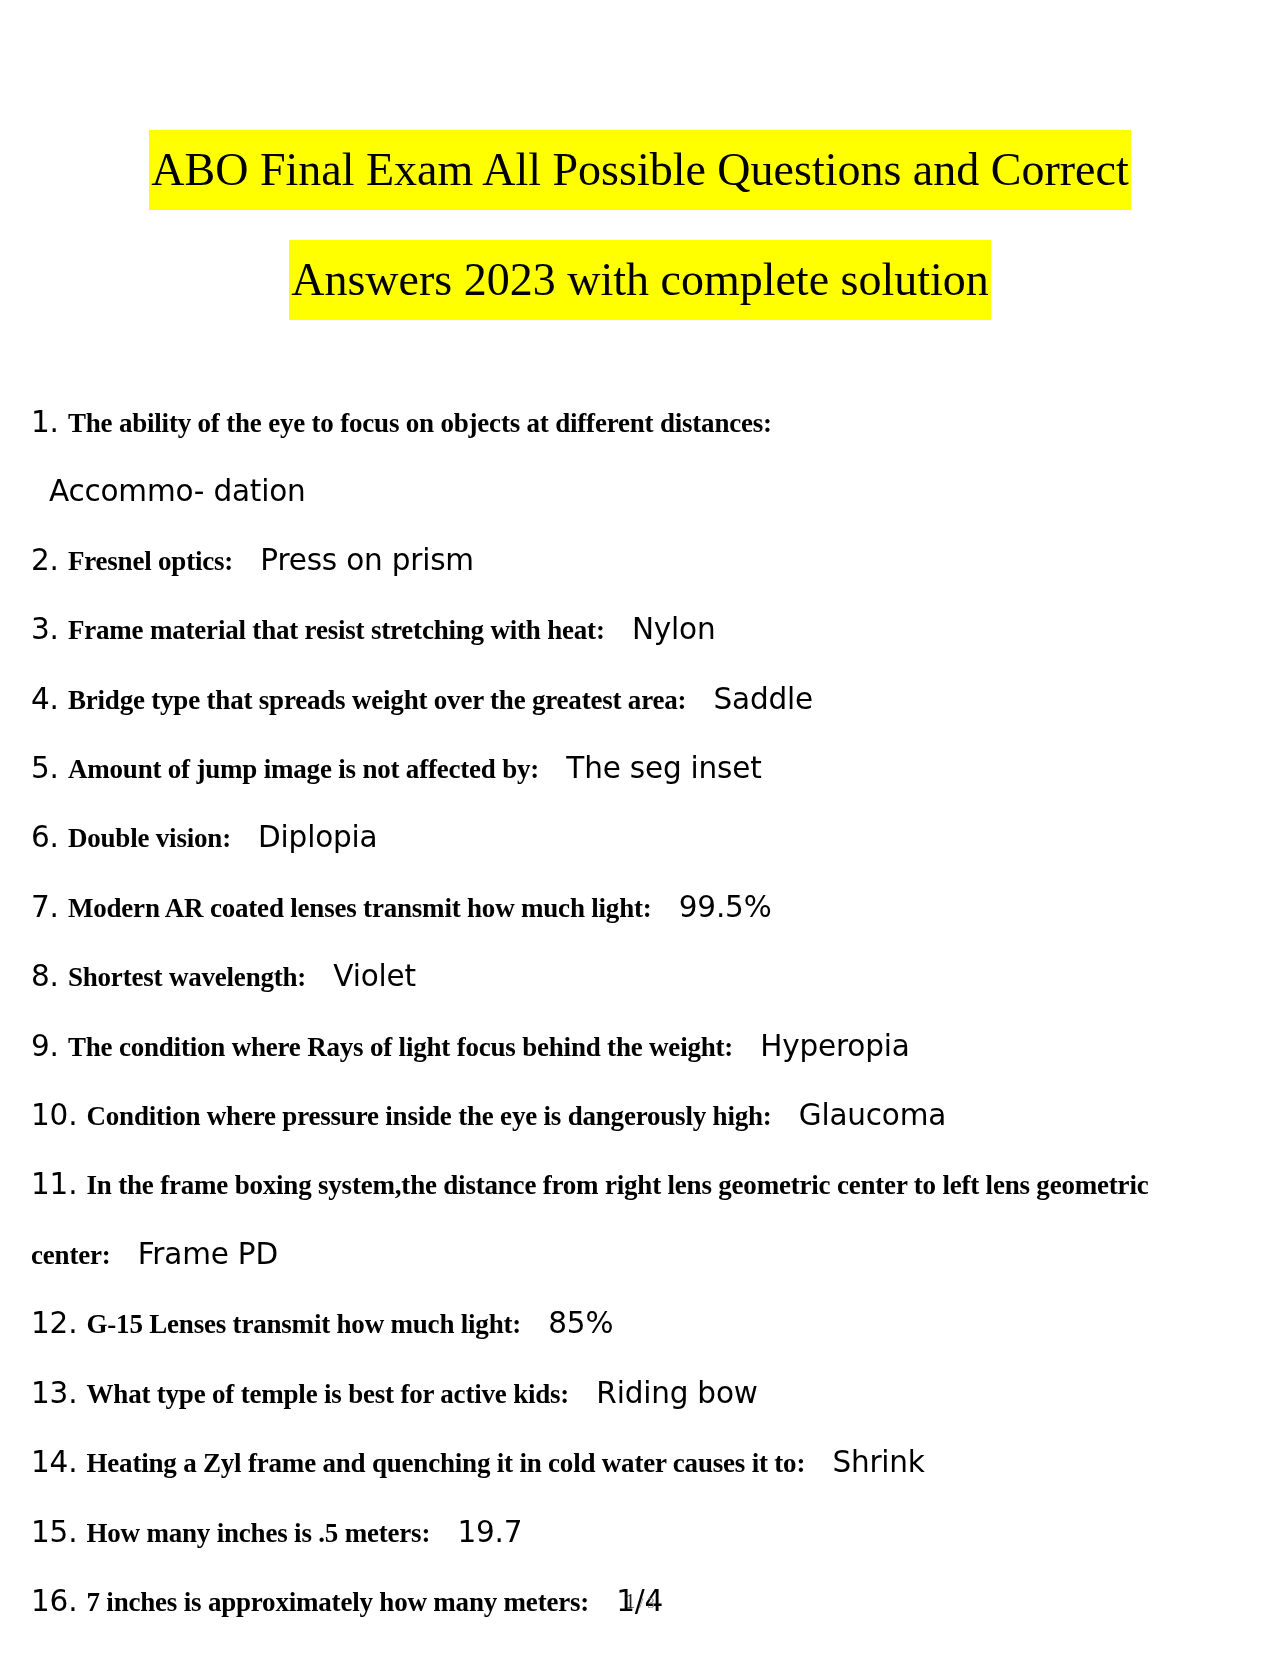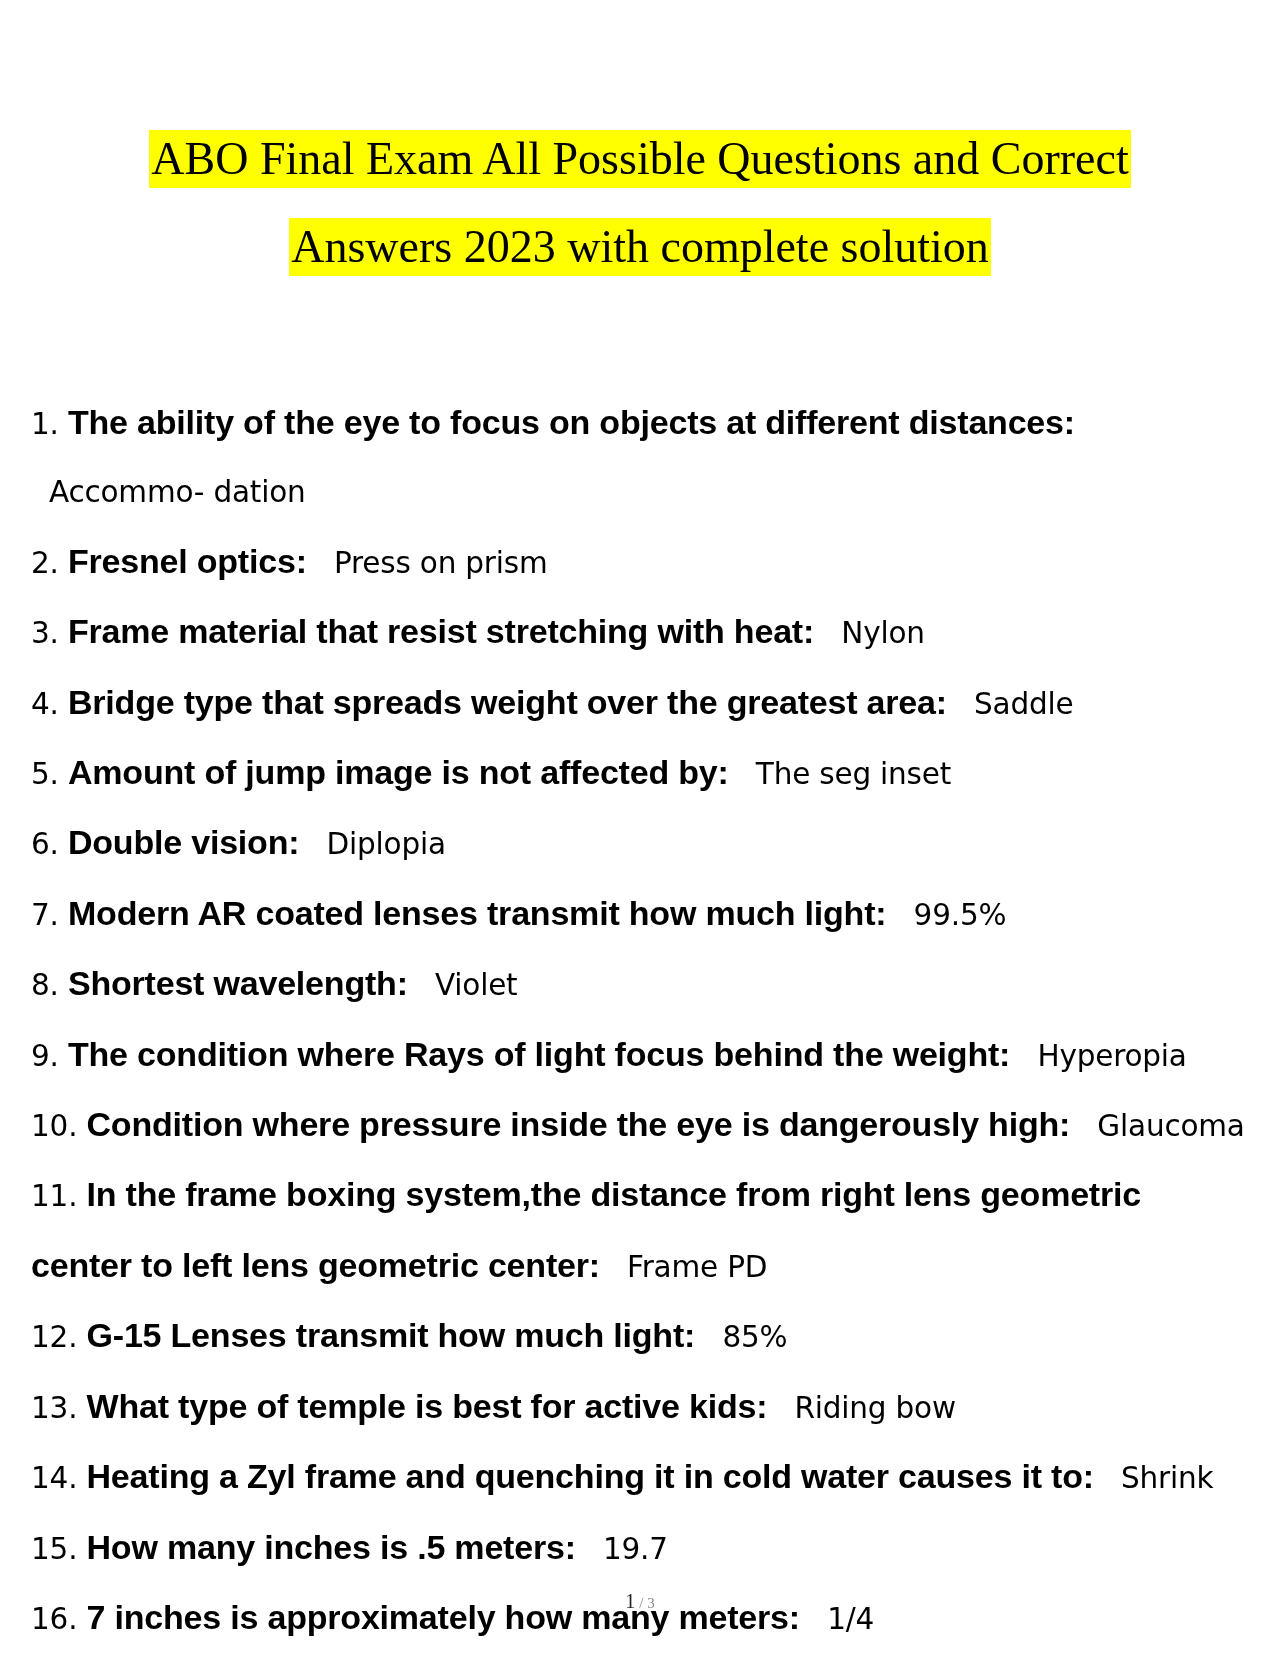--- a/index.html
+++ b/index.html
@@ -1,25 +1,25 @@
 <!DOCTYPE html>
 <html><head>
   <meta charset="utf-8">
   <style>
     html, body { margin: 0; padding: 0; background: #ffffff; }
     body { width: 1280px; height: 1656px; position: relative; overflow: hidden; color: #000; }
     .title-block { position: absolute; top: 130px; left: 0; width: 1280px; text-align: center;
       font-family: "Liberation Serif", "DejaVu Serif", serif; font-size: 46px; }
-    .title-line { display: inline-block; background: #ffff00; padding: 1px 2px; line-height: 56px; }
+    .title-line { display: inline-block; background: #ffff00; padding: 12px 2px; line-height: 56px; }
     .title-line.l1 { margin-bottom: 30px; }
     .qa-list { position: absolute; top: 388px; left: 31px; width: 1230px; font-size: 29.5px; }
     .qa { line-height: 68.4px; font-family: "DejaVu Sans", sans-serif; letter-spacing: -0.2px; white-space: nowrap; }
     .qa.wrap { white-space: normal; }
     .num { font-family: "DejaVu Sans", sans-serif; font-weight: normal; }
-    .q { font-family: Liberation Sans, sans-serif; font-weight: bold; font-size: 34px; }
+    .q { font-family: Liberation Serif, serif; font-weight: bold; font-size: 27px; }
     .a { font-family: "DejaVu Sans", sans-serif; font-weight: normal; margin-left: 18px; }
     .pager { position: absolute; top: 1590px; left: 0; width: 1280px; text-align: center;
       font-family: Liberation Serif, serif; }
     .pager .cur { font-size: 20px; color: #222; }
     .pager .tot { font-size: 15px; color: #888; }
   </style>
 </head>
 <body>
 
 <div class="title-block">

